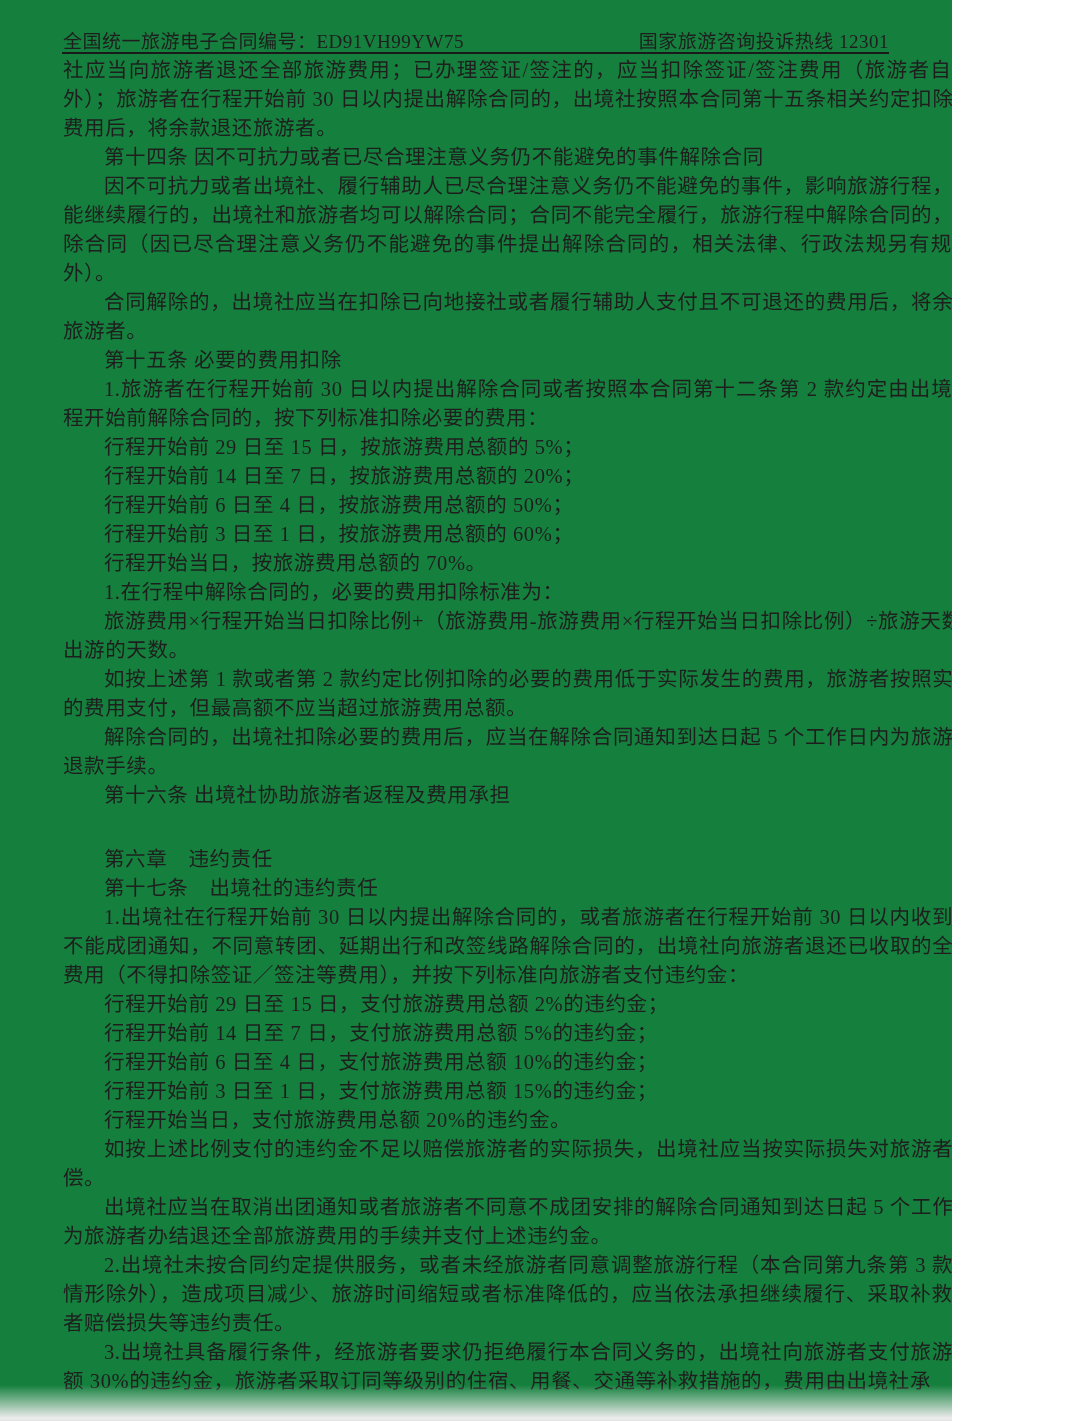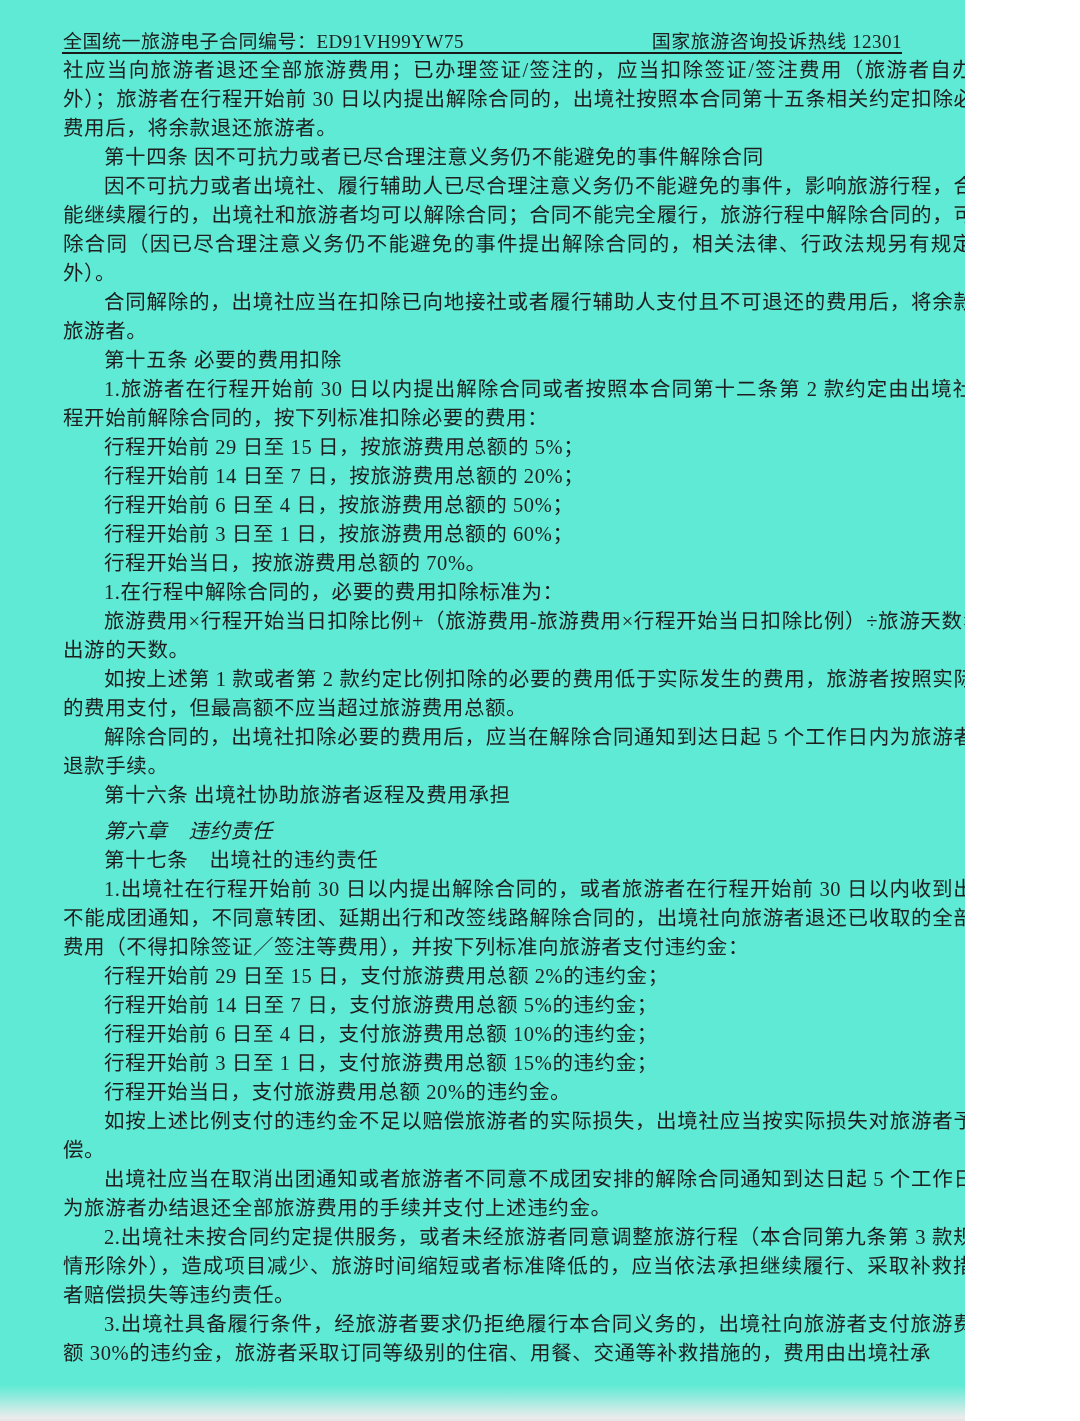--- a/index.html
+++ b/index.html
@@ -1,24 +1,23 @@
 <!DOCTYPE html>
 <html lang="zh-CN"><head>
 <meta charset="utf-8">
 <style>
   html, body { margin: 0; padding: 0; }
   .page {
     position: relative;
     width: 952px;
     height: 1421px;
-    background: #5eead4;
+    background: #15803d;
     overflow: hidden;
     font-family: "Liberation Serif", "DejaVu Serif", serif;
     color: #1e1e1e;
-    padding-left: 13px;
   }
   .header {
     position: absolute;
     left: 63px;
     right: 63px;
     top: 26px;
     display: flex;
     justify-content: space-between;
     align-items: baseline;
     font-size: 19px;
@@ -39,21 +38,21 @@
     width: 954px;
     top: 56px;
     font-size: 20.5px;
     line-height: 29px;
     letter-spacing: 0.6px;
     text-align: justify;
     text-justify: inter-ideograph;
   }
   .doc-body p { margin: 0; padding: 0; }
   .doc-body p.indent { text-indent: 2em; }
-  .doc-body p.space-before { margin-top: 7px; font-style: italic; }
+  .doc-body p.space-before { margin-top: 35px; }
   .bottom-shadow {
     position: absolute;
     left: 0;
     right: 0;
     bottom: 0;
     height: 36px;
     background: linear-gradient(to bottom, rgba(255,255,255,0), #ececec 92%, #e4e4e6 100%);
     pointer-events: none;
   }
 </style>

